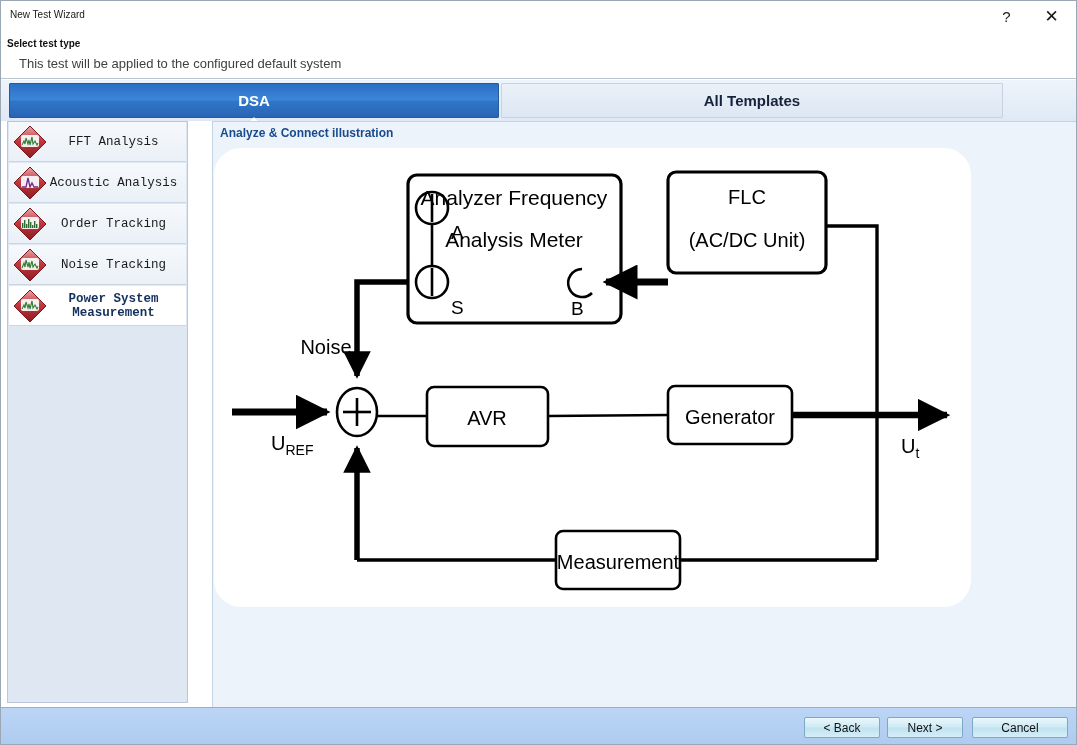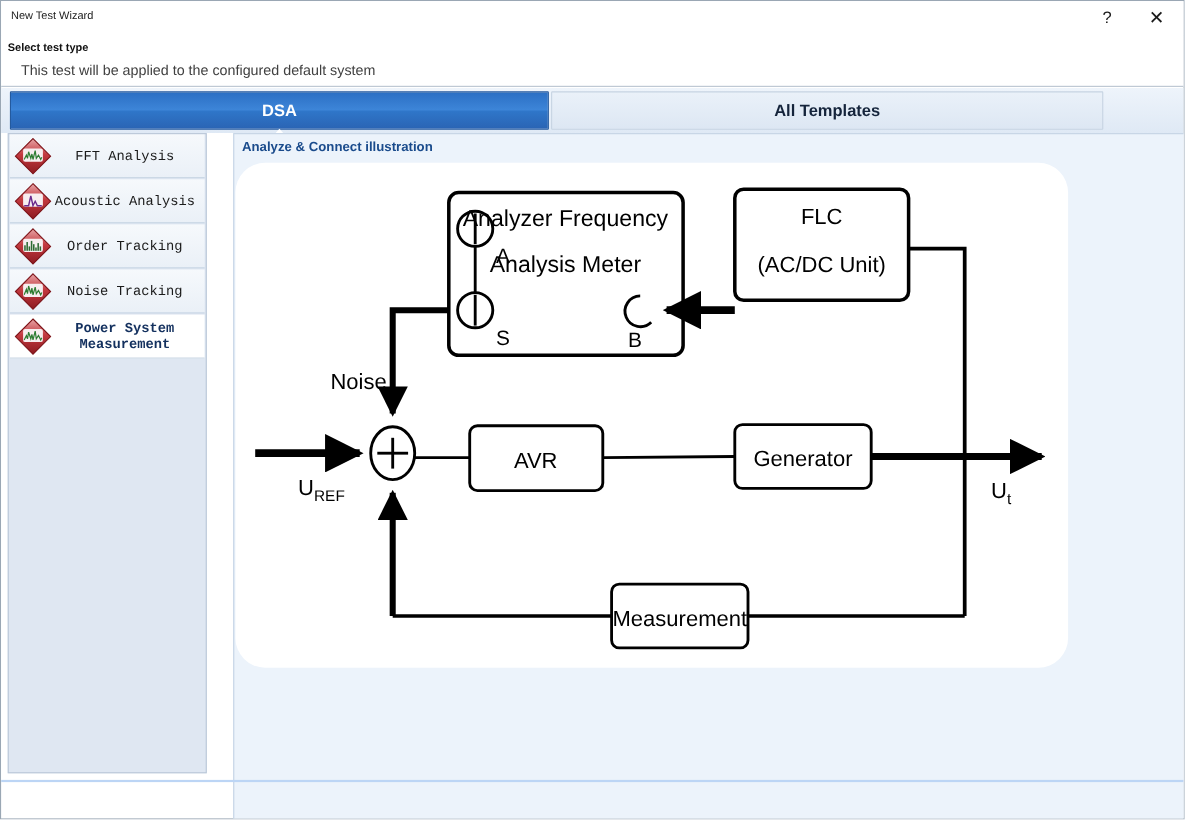--- a/index.html
+++ b/index.html
@@ -440,14 +440,19 @@
             <text x="687" y="305" font-size="20">U<tspan font-size="14" dy="5">t</tspan></text>
           </g>
         </svg>
       </div>
     </div>
 
   </div>
 
   <div class="gap-band"></div>
 
+  <div class="footer">
+    <button class="btn btn-back">&lt; Back</button>
+    <button class="btn btn-next">Next &gt;</button>
+    <button class="btn btn-cancel">Cancel</button>
+  </div>
 
 </div>
 
 </body></html>

